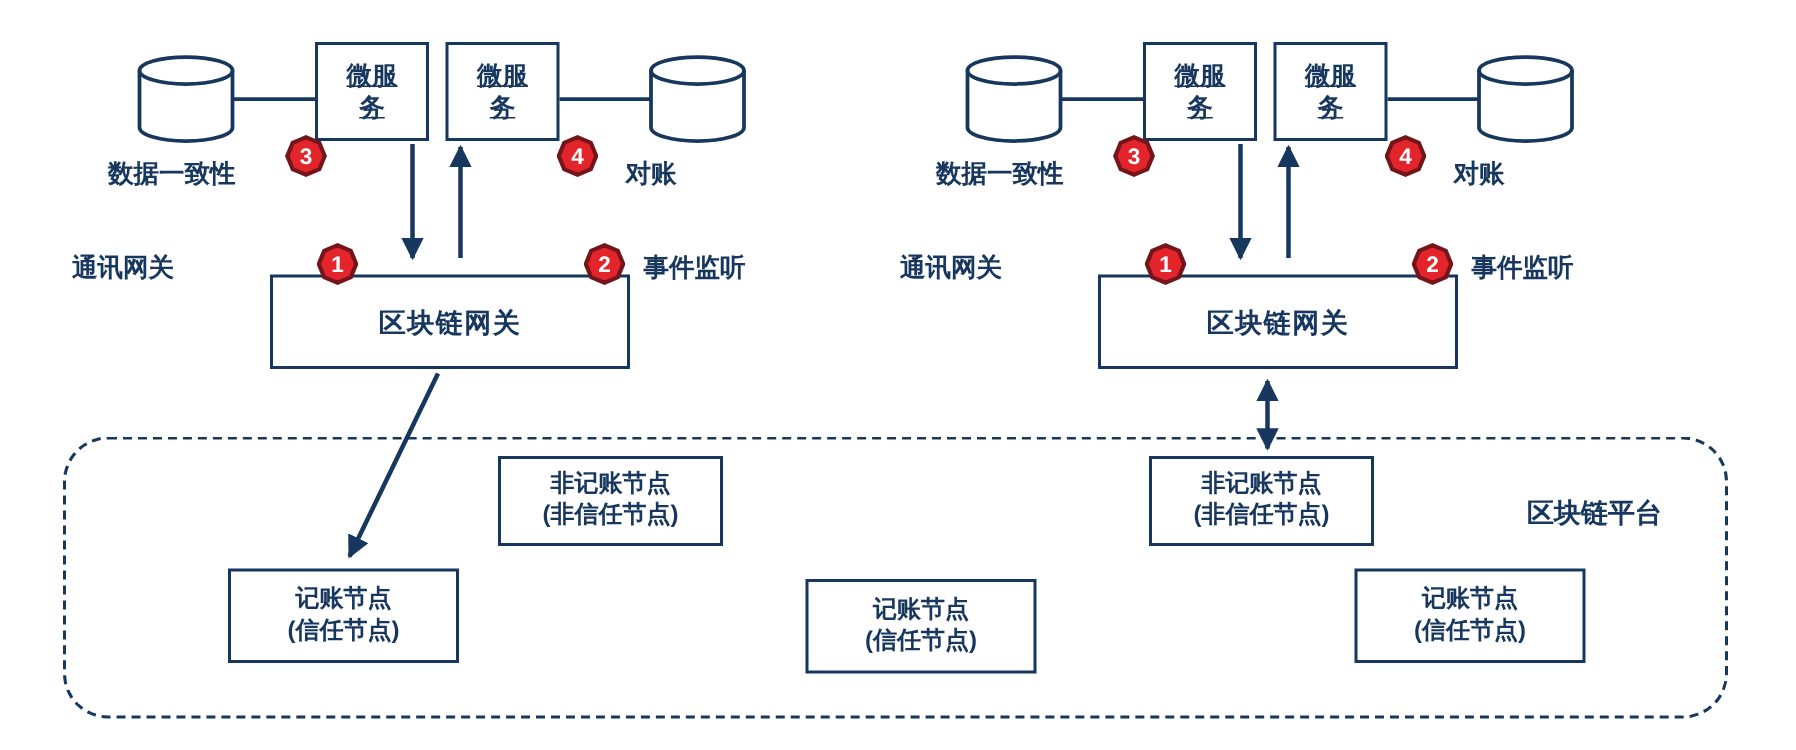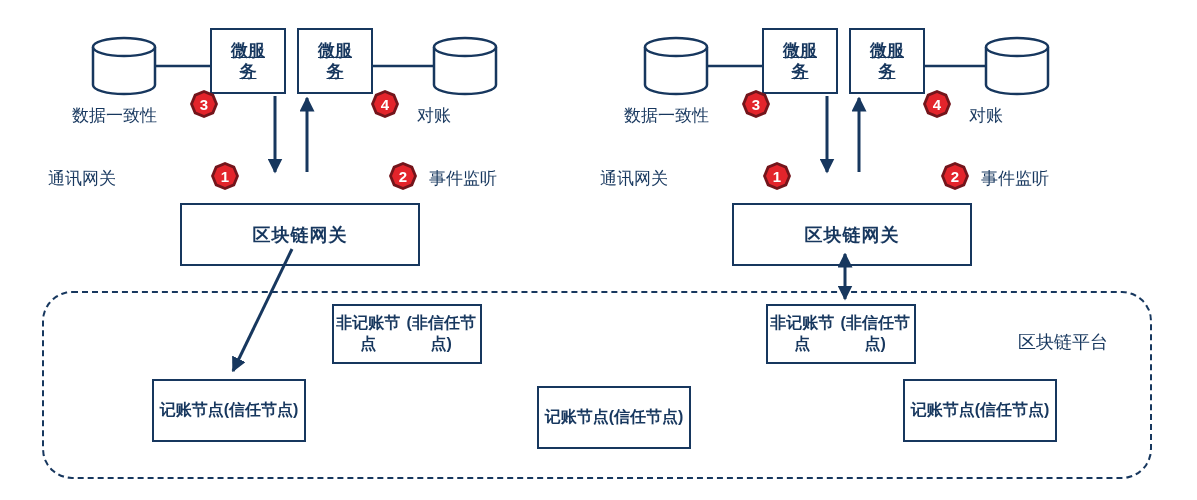--- a/index.html
+++ b/index.html
@@ -14,24 +14,24 @@
 
   .lines { position:absolute; inset:0; z-index:2; pointer-events:none; }
   .ln { stroke:var(--navy); stroke-width:2.5; fill:none; }
   .ar { stroke:var(--navy); stroke-width:3;  fill:none; }
 
   .box { position:absolute; z-index:1; background:#fff; border:2px solid var(--navy);
          color:var(--navy); font-weight:700; display:flex; align-items:center;
          justify-content:center; text-align:center; }
   .ms   { width:76px;  height:66px; font-size:17px; }
   .ms span { display:inline-block; width:42px; line-height:1.25; word-break:break-all;text-decoration:underline; }
-  .gw   { width:240px; height:63px; font-size:18px; letter-spacing:1px;margin-top:20px; }
-  .node { width:154px; height:63px; font-size:16px; line-height:1.3; flex-direction:row; }
+  .gw   { width:240px; height:63px; font-size:18px; letter-spacing:1px; }
+  .node { width:154px; height:63px; font-size:16px; line-height:1.3; flex-direction:column; }
 
-  .lbl { position:absolute; z-index:1; color:var(--navy); font-weight:400;
+  .lbl { position:absolute; z-index:1; color:var(--navy); font-weight:700;
          font-size:17px; white-space:nowrap; }
   .plat-lbl { font-size:18px; }
 
   .badge { position:absolute; z-index:3; width:28px; height:28px;
            clip-path:var(--oct); background:var(--red-dark); }
   .badge-inner { position:absolute; inset:3px; clip-path:var(--oct); background:var(--red);
                  color:#fff; display:flex; align-items:center; justify-content:center;
                  font-size:15px; font-weight:700; }
 
   .platform { position:absolute; z-index:0; left:42px; top:291px; width:1110px; height:188px;

